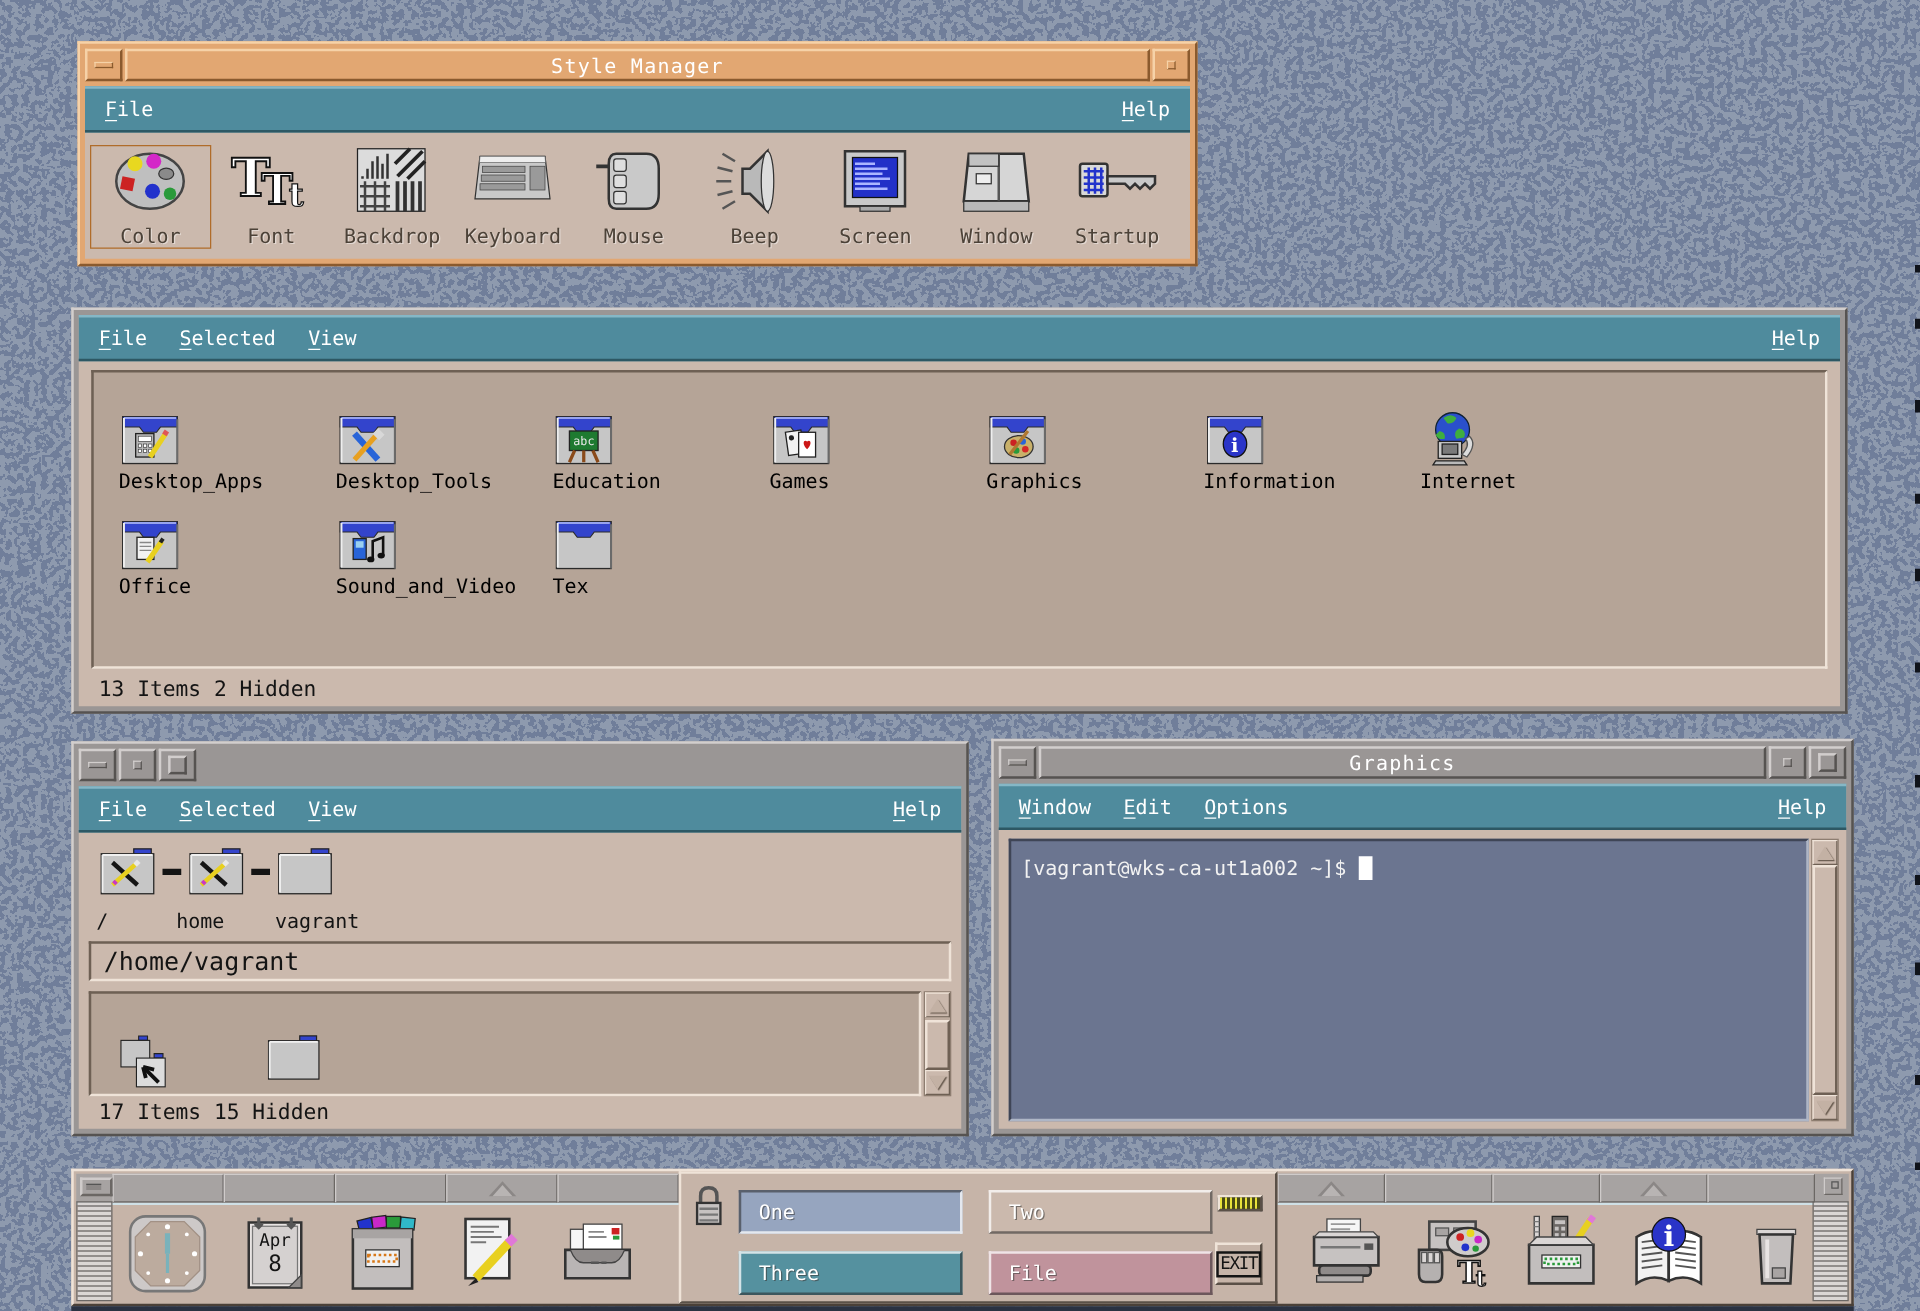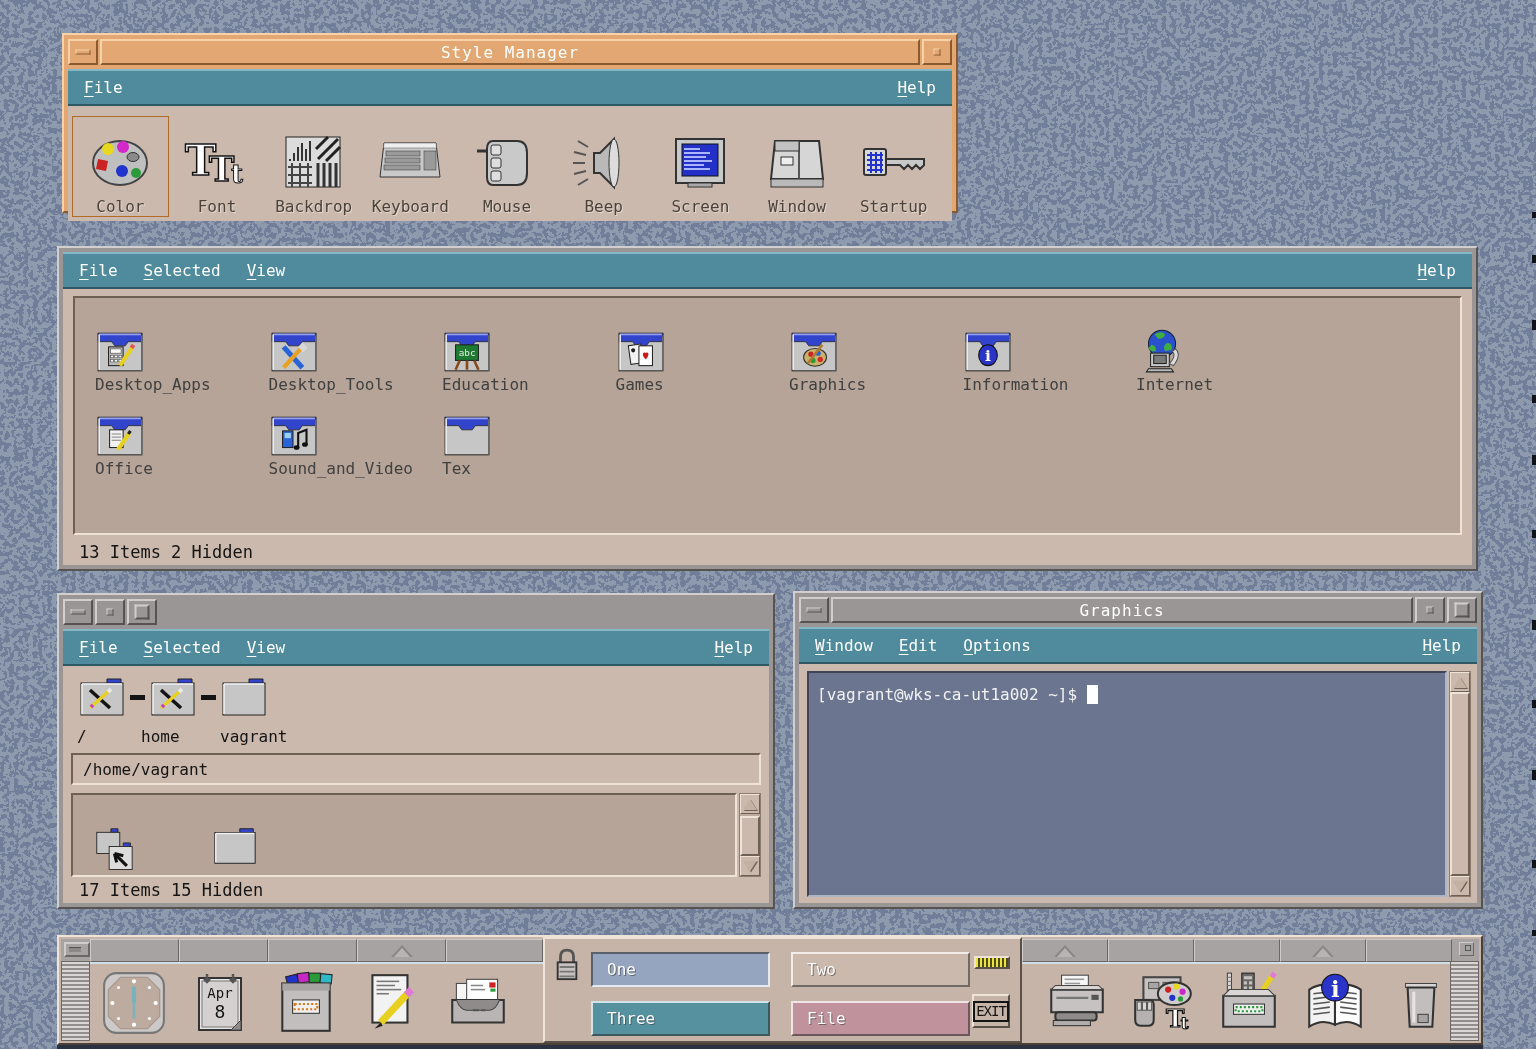--- a/index.html
+++ b/index.html
@@ -20,39 +20,39 @@
 .ttl { flex:1; background:var(--bg); border:2px solid; border-color:var(--lt) var(--dk) var(--dk) var(--lt); color:#fff; font-size:16px; display:flex; align-items:center; justify-content:center; letter-spacing:1px; }
 
 .client { flex:1; display:flex; flex-direction:column; background:#cbb9ad; }
 .mbar { height:37px; flex:none; background:#4f8b9d; border-top:2px solid #85b7c6; border-bottom:2px solid #2d5864; display:flex; align-items:center; padding:0 16px; color:#fff; font-size:16px; gap:26px; }
 .mbar .spacer { flex:1; }
 .u { text-decoration:underline; text-underline-offset:3px; }
 .body { flex:1; position:relative; display:flex; flex-direction:column; }
 
 
 .sm-row { display:flex; padding:10px 10px 4px 4px; }
-.sm-item { width:98px; display:flex; flex-direction:column; align-items:center; border:1px solid transparent; padding-top:18px; }
+.sm-item { width:98px; display:flex; flex-direction:column; align-items:center; border:1px solid transparent; padding-top:0; }
 .sm-item.selected { border-color:#b06c2a; }
 .sm-label { margin-top:6px; font-size:16px; color:#4c4238; text-shadow:1px 1px 0 rgba(255,255,255,0.45); }
 
 
 .am-area { flex:1; margin:7px 10px 4px 10px; border:2px solid; border-color:#6e6054 #efe3d8 #efe3d8 #6e6054; background:#b5a497; padding:28px 0 0 20px; }
 .am-row { display:flex; margin-bottom:16px; }
 .am-item { width:173.5px; display:flex; flex-direction:column; align-items:flex-start; }
-.am-label { margin-top:1px; font-size:16px; color:#404040; }
+.am-label { margin-top:1px; font-size:16px; color:#000000; }
 .statusbar { height:26px; flex:none; display:flex; align-items:center; padding-left:16px; font-size:17px; color:#141414; }
 
 
 .fm-pathrow { padding:10px 0 0 14px; }
 .fm-icons { display:flex; align-items:center; }
 .fm-picon svg { width:50px; height:42px; display:block; }
 .fm-dash { width:15px; height:5px; background:#141414; margin:0 3px; }
 .fm-labels { display:flex; font-size:16px; color:#141414; margin:9px 0 7px 0; }
 .fm-field-wrap { padding:0 8px; }
-.fm-field { border:2px solid; border-color:#6e6054 #efe3d8 #efe3d8 #6e6054; background:#cbb9ad; height:32px; display:flex; align-items:center; padding-left:10px; font-size:16px; color:#141414; }
+.fm-field { border:2px solid; border-color:#6e6054 #efe3d8 #efe3d8 #6e6054; background:#cbb9ad; height:32px; display:flex; align-items:center; padding-left:10px; font-size:20px; color:#141414; }
 .fm-main { display:flex; margin:8px 8px 0 8px; flex:1; }
 .fm-view { flex:1; border:2px solid; border-color:#6e6054 #efe3d8 #efe3d8 #6e6054; background:#b5a497; position:relative; }
 .fm-view svg.goup { position:absolute; left:22px; top:32px; width:46px; height:46px; }
 .fm-view svg.fold { position:absolute; left:138px; top:26px; width:48px; height:50px; }
 
 
 .sbar { width:22px; flex:none; display:flex; flex-direction:column; margin-left:2px; background:#c2b0a3; border:1px solid #8d7d70; }
 .sbar .arr { height:20px; flex:none; position:relative; background:#cbb9ad; border:1px solid; border-color:#efe3d8 #6e6054 #6e6054 #efe3d8; }
 .sbar .trough { flex:1; position:relative; background:#bdab9e; }
 .sbar .thumb { position:absolute; left:0; right:0; background:#cbb9ad; border:2px solid; border-color:#efe3d8 #6e6054 #6e6054 #efe3d8; }

